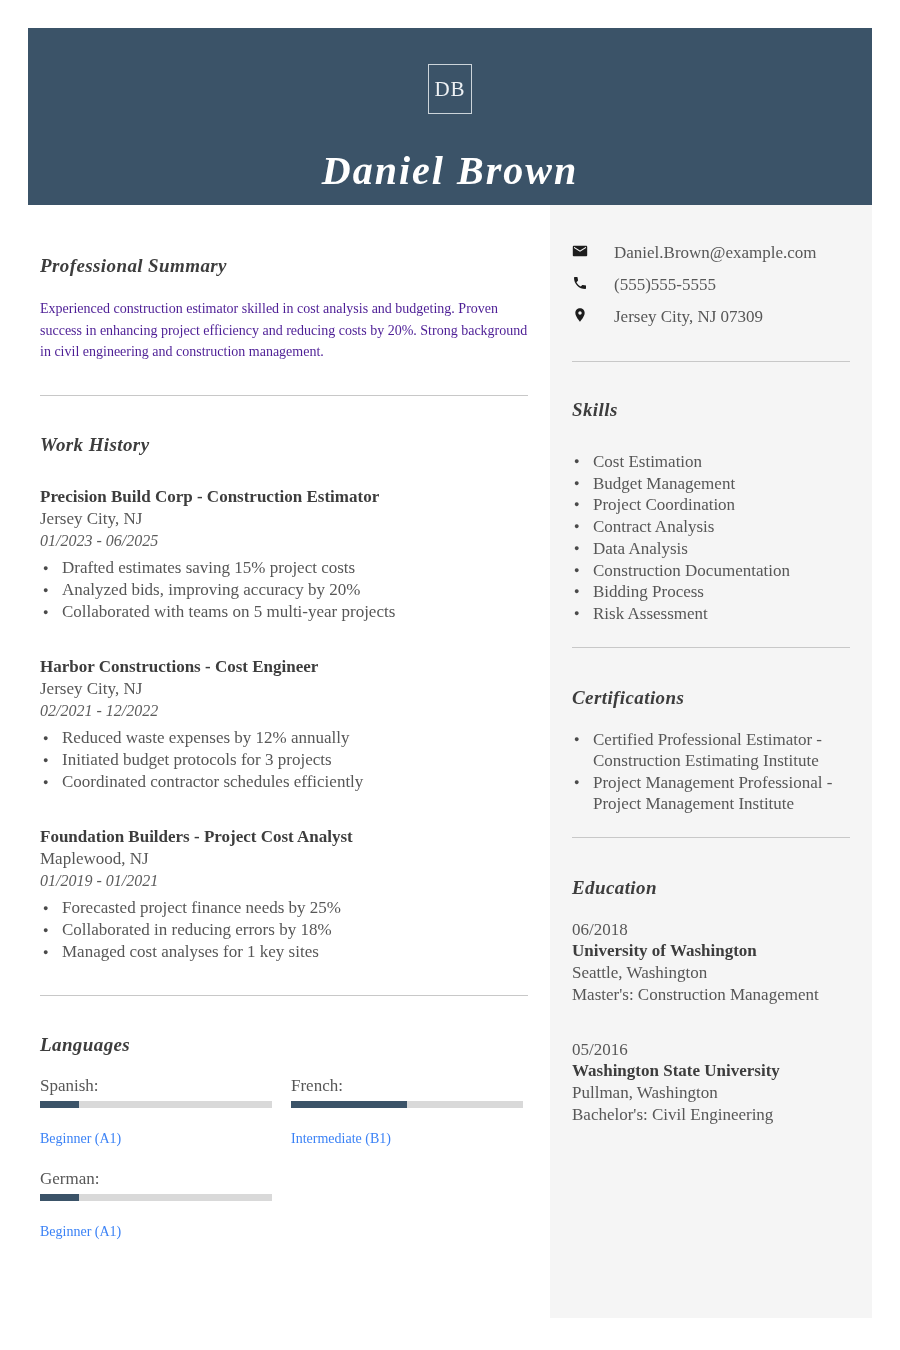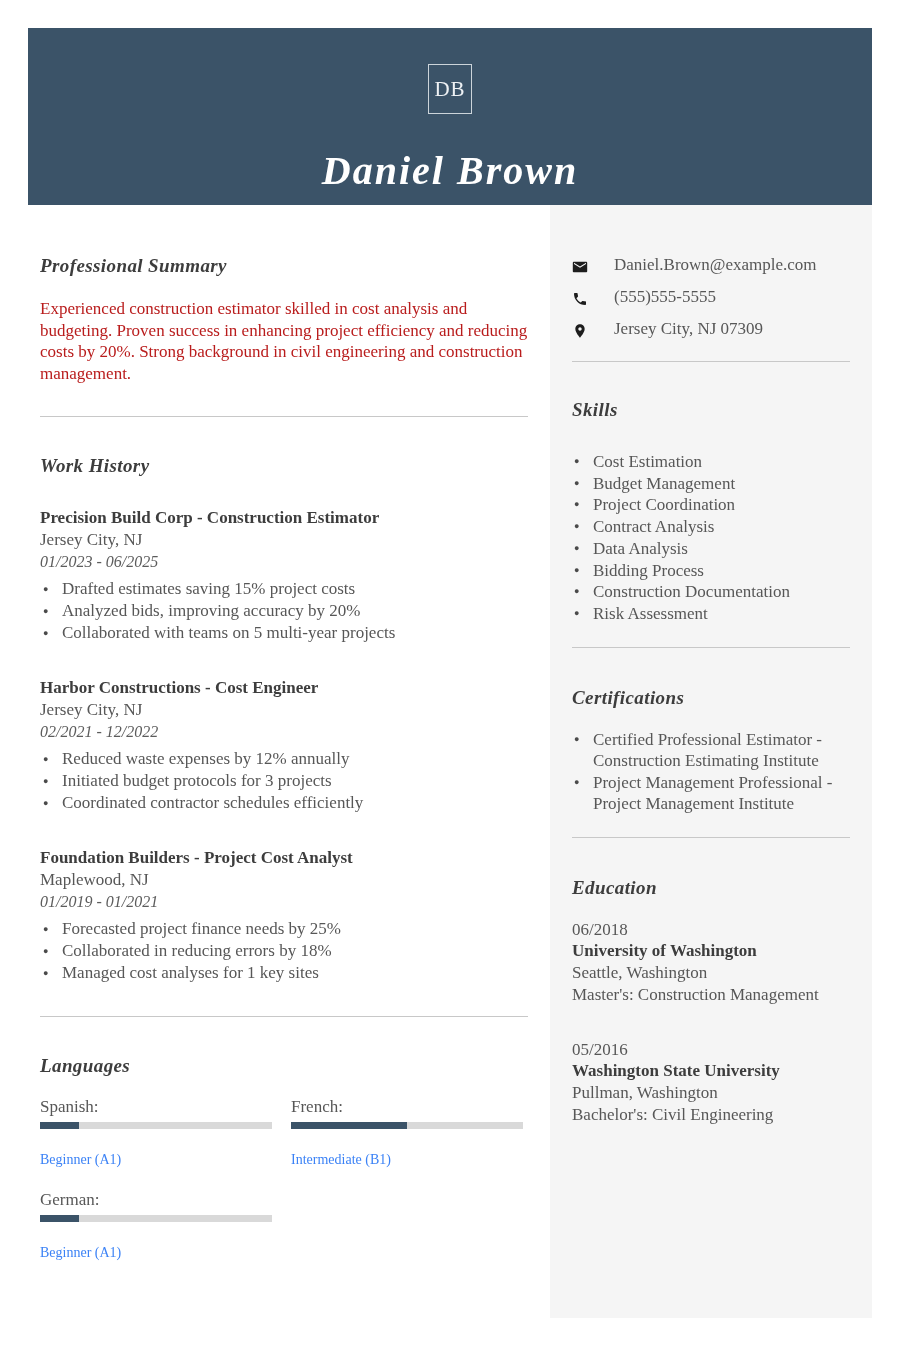--- a/index.html
+++ b/index.html
@@ -33,21 +33,21 @@
   }
 
   
   .left-col  { position:absolute; left:40px;  top:254px; width:488px; }
   .right-col { position:absolute; left:572px; top:243px; width:278px; }
 
   h2.section-heading {
     font-size:19px; font-weight:bold; font-style:italic; color:#3d3d3d;
     letter-spacing:0.4px; line-height:23px;
   }
-  .body-text { font-size:17px; color:#b91c1c; line-height:21.5px; }
+  .body-text { font-size:14px; color:#4c1d95; line-height:21.5px; }
 
   hr.divider { border:none; border-top:1px solid #c8c8c8; height:0; }
   .left-col hr.divider  { margin-top:32px; }
   .right-col hr.divider { margin-top:22px; }
 
   
   .summary-text { margin-top:21px; }
 
   
   .work-heading { margin-top:37px; }
@@ -70,21 +70,21 @@
   .languages-grid {
     margin-top:19px; display:grid; grid-template-columns:232px 232px;
     column-gap:21px; row-gap:12px;gap:19px;
   }
   .language-name { font-size:17px; color:#575757; line-height:21px; }
   .language-bar-track { margin-top:5px; width:100%; height:7px; background:#d9d9d9; }
   .language-bar-fill { height:7px; background:#3b5368; }
   .language-level { margin-top:20px; font-size:14px; color:#3b82f6; line-height:21px; }
 
   
-  .contact-row { display:flex; align-items:flex-end; height:32px; }
+  .contact-row { display:flex; align-items:flex-start; height:32px; }
   .contact-icon { width:16px; height:16px; flex:0 0 16px; margin-right:26px; color:#1d1d1d; }
   .contact-icon svg { width:16px; height:16px; display:block; fill:#1d1d1d; }
   .contact-text { font-size:17px; color:#575757; }
 
   
   .skills-heading { margin-top:36px; }
   ul.side-list { margin-top:30px; list-style:none; }
   ul.side-list li {
     position:relative; padding-left:21px; font-size:17px; color:#575757; line-height:21.7px;
   }
@@ -243,23 +243,23 @@
         <li>Cost Estimation</li>
 
         <li>Budget Management</li>
 
         <li>Project Coordination</li>
 
         <li>Contract Analysis</li>
 
         <li>Data Analysis</li>
 
+        <li>Construction Documentation</li>
+
         <li>Bidding Process</li>
-
-        <li>Construction Documentation</li>
 
         <li>Risk Assessment</li>
       </ul>
 
     <hr class="divider">
 
     <h2 class="section-heading certs-heading">Certifications</h2>
     <ul class="side-list certs-list">
 
         <li>Certified Professional Estimator - Construction Estimating Institute</li>

